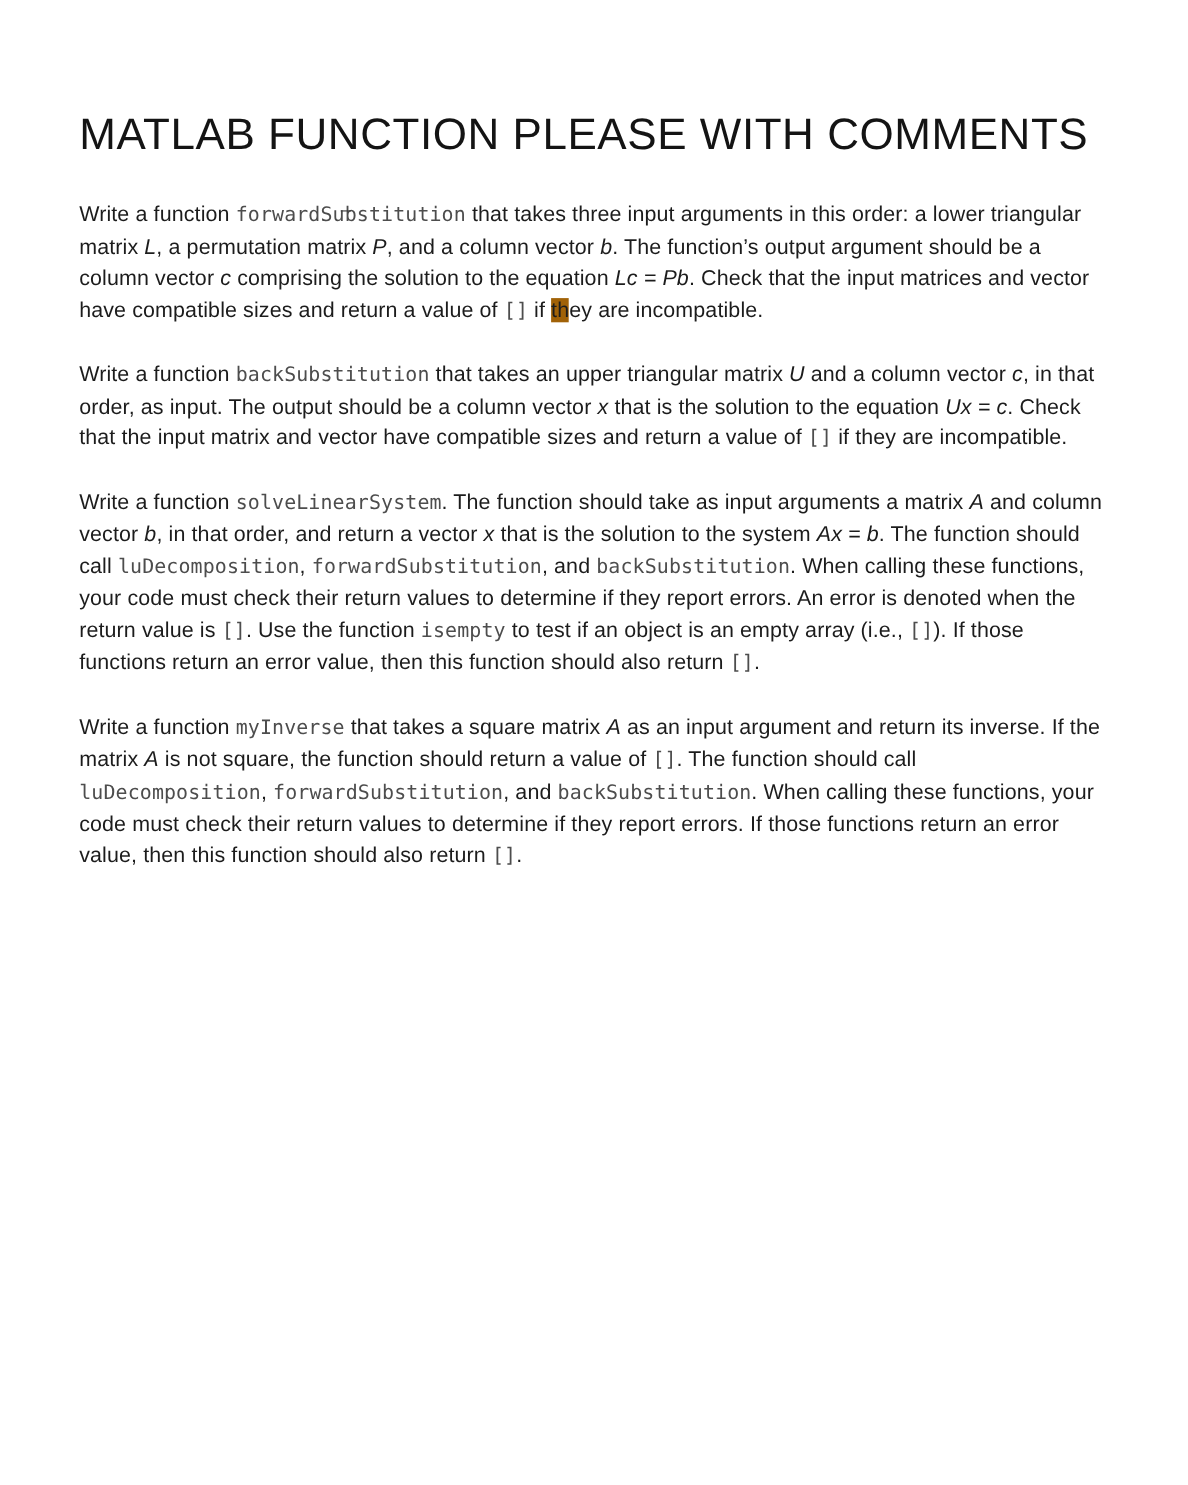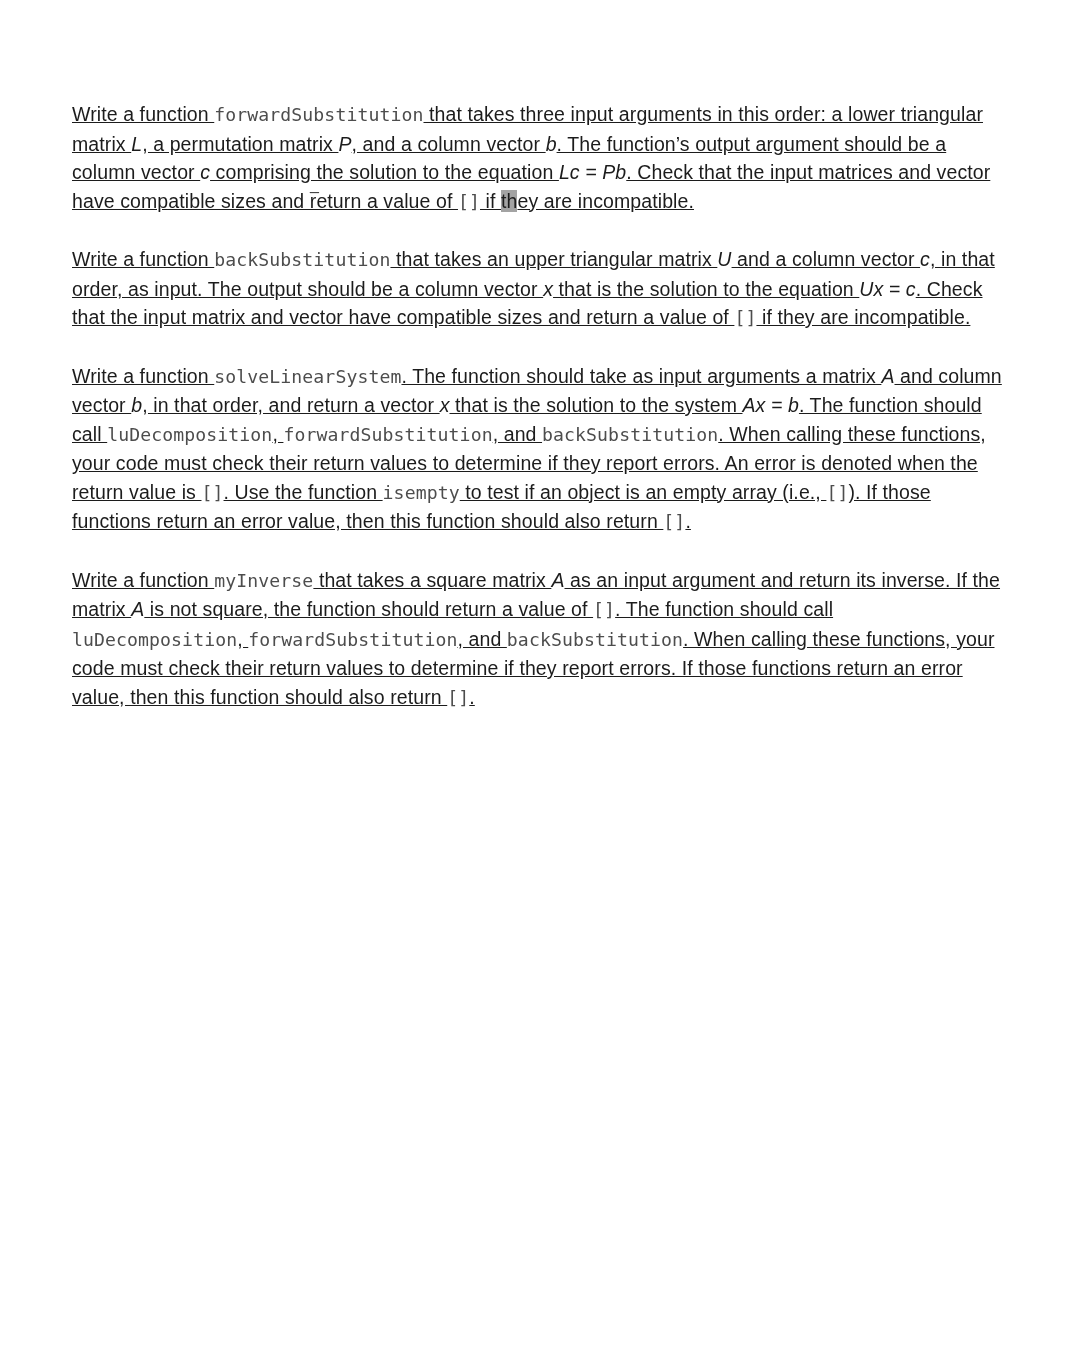--- a/index.html
+++ b/index.html
@@ -33,49 +33,49 @@
   .doc-body {
     font-size: 19.5px;
     line-height: 28.5px;
     letter-spacing: 0.1px;
   }
   .doc-body p.para {
     margin: 0 0 29px 0;
   }
   .seg-text {
     color: #1c1c1c;
-    text-decoration: underline;
   }
   .seg-code {
     font-family: "DejaVu Sans Mono", "Liberation Mono", monospace;
     font-size: 0.93em;
     color: #4d4d4d;
     text-align: right;
   }
   .seg-var {
     font-style: italic;
     color: #1c1c1c;
   }
   .seg-hl {
-    background-color: #a3a3a3;
+    background-color: #a16207;
     color: #1c1c1c;
   }
   .stray-mark {
     position: absolute;
     left: 310px;
     top: 176px;
     font-size: 16px;
     color: #3a3a3a;
     letter-spacing: 0;
   }
 </style>
 </head>
 <body>
 
 <div class="page">
   <span class="stray-mark">_</span>
+  <h1 class="doc-title">MATLAB FUNCTION PLEASE WITH COMMENTS</h1>
   <div class="doc-body">
       <p class="para"><span class="seg-text">Write a function </span><span class="seg-code">forwardSubstitution</span><span class="seg-text"> that takes three input arguments in this order: a lower triangular matrix </span><span class="seg-var">L</span><span class="seg-text">, a permutation matrix </span><span class="seg-var">P</span><span class="seg-text">, and a column vector </span><span class="seg-var">b</span><span class="seg-text">. The function’s output argument should be a column vector </span><span class="seg-var">c</span><span class="seg-text"> comprising the solution to the equation </span><span class="seg-var">Lc = Pb</span><span class="seg-text">. Check that the input matrices and vector have compatible sizes and return a value of </span><span class="seg-code">[]</span><span class="seg-text"> if </span><span class="seg-hl">th</span><span class="seg-text">ey are incompatible.</span></p>
       <p class="para"><span class="seg-text">Write a function </span><span class="seg-code">backSubstitution</span><span class="seg-text"> that takes an upper triangular matrix </span><span class="seg-var">U</span><span class="seg-text"> and a column vector </span><span class="seg-var">c</span><span class="seg-text">, in that order, as input. The output should be a column vector </span><span class="seg-var">x</span><span class="seg-text"> that is the solution to the equation </span><span class="seg-var">Ux = c</span><span class="seg-text">. Check that the input matrix and vector have compatible sizes and return a value of </span><span class="seg-code">[]</span><span class="seg-text"> if they are incompatible.</span></p>
       <p class="para"><span class="seg-text">Write a function </span><span class="seg-code">solveLinearSystem</span><span class="seg-text">. The function should take as input arguments a matrix </span><span class="seg-var">A</span><span class="seg-text"> and column vector </span><span class="seg-var">b</span><span class="seg-text">, in that order, and return a vector </span><span class="seg-var">x</span><span class="seg-text"> that is the solution to the system </span><span class="seg-var">Ax = b</span><span class="seg-text">. The function should call </span><span class="seg-code">luDecomposition</span><span class="seg-text">, </span><span class="seg-code">forwardSubstitution</span><span class="seg-text">, and </span><span class="seg-code">backSubstitution</span><span class="seg-text">.  When calling these functions, your code must check their return values to determine if they report errors. An error is denoted when the return value is </span><span class="seg-code">[]</span><span class="seg-text">. Use the function </span><span class="seg-code">isempty</span><span class="seg-text"> to test if an object is an empty array (i.e., </span><span class="seg-code">[]</span><span class="seg-text">).  If those functions return an error value, then this function should also return </span><span class="seg-code">[]</span><span class="seg-text">.</span></p>
       <p class="para"><span class="seg-text">Write a function </span><span class="seg-code">myInverse</span><span class="seg-text"> that takes a square matrix </span><span class="seg-var">A</span><span class="seg-text"> as an input argument and return its inverse. If the matrix </span><span class="seg-var">A</span><span class="seg-text"> is not square, the function should return a value of </span><span class="seg-code">[]</span><span class="seg-text">. The function should call </span><span class="seg-code">luDecomposition</span><span class="seg-text">, </span><span class="seg-code">forwardSubstitution</span><span class="seg-text">, and </span><span class="seg-code">backSubstitution</span><span class="seg-text">. When calling these functions, your code must check their return values to determine if they report errors. If those functions return an error value, then this function should also return </span><span class="seg-code">[]</span><span class="seg-text">.</span></p>
     </div>
 </div>
 
 </body></html>

